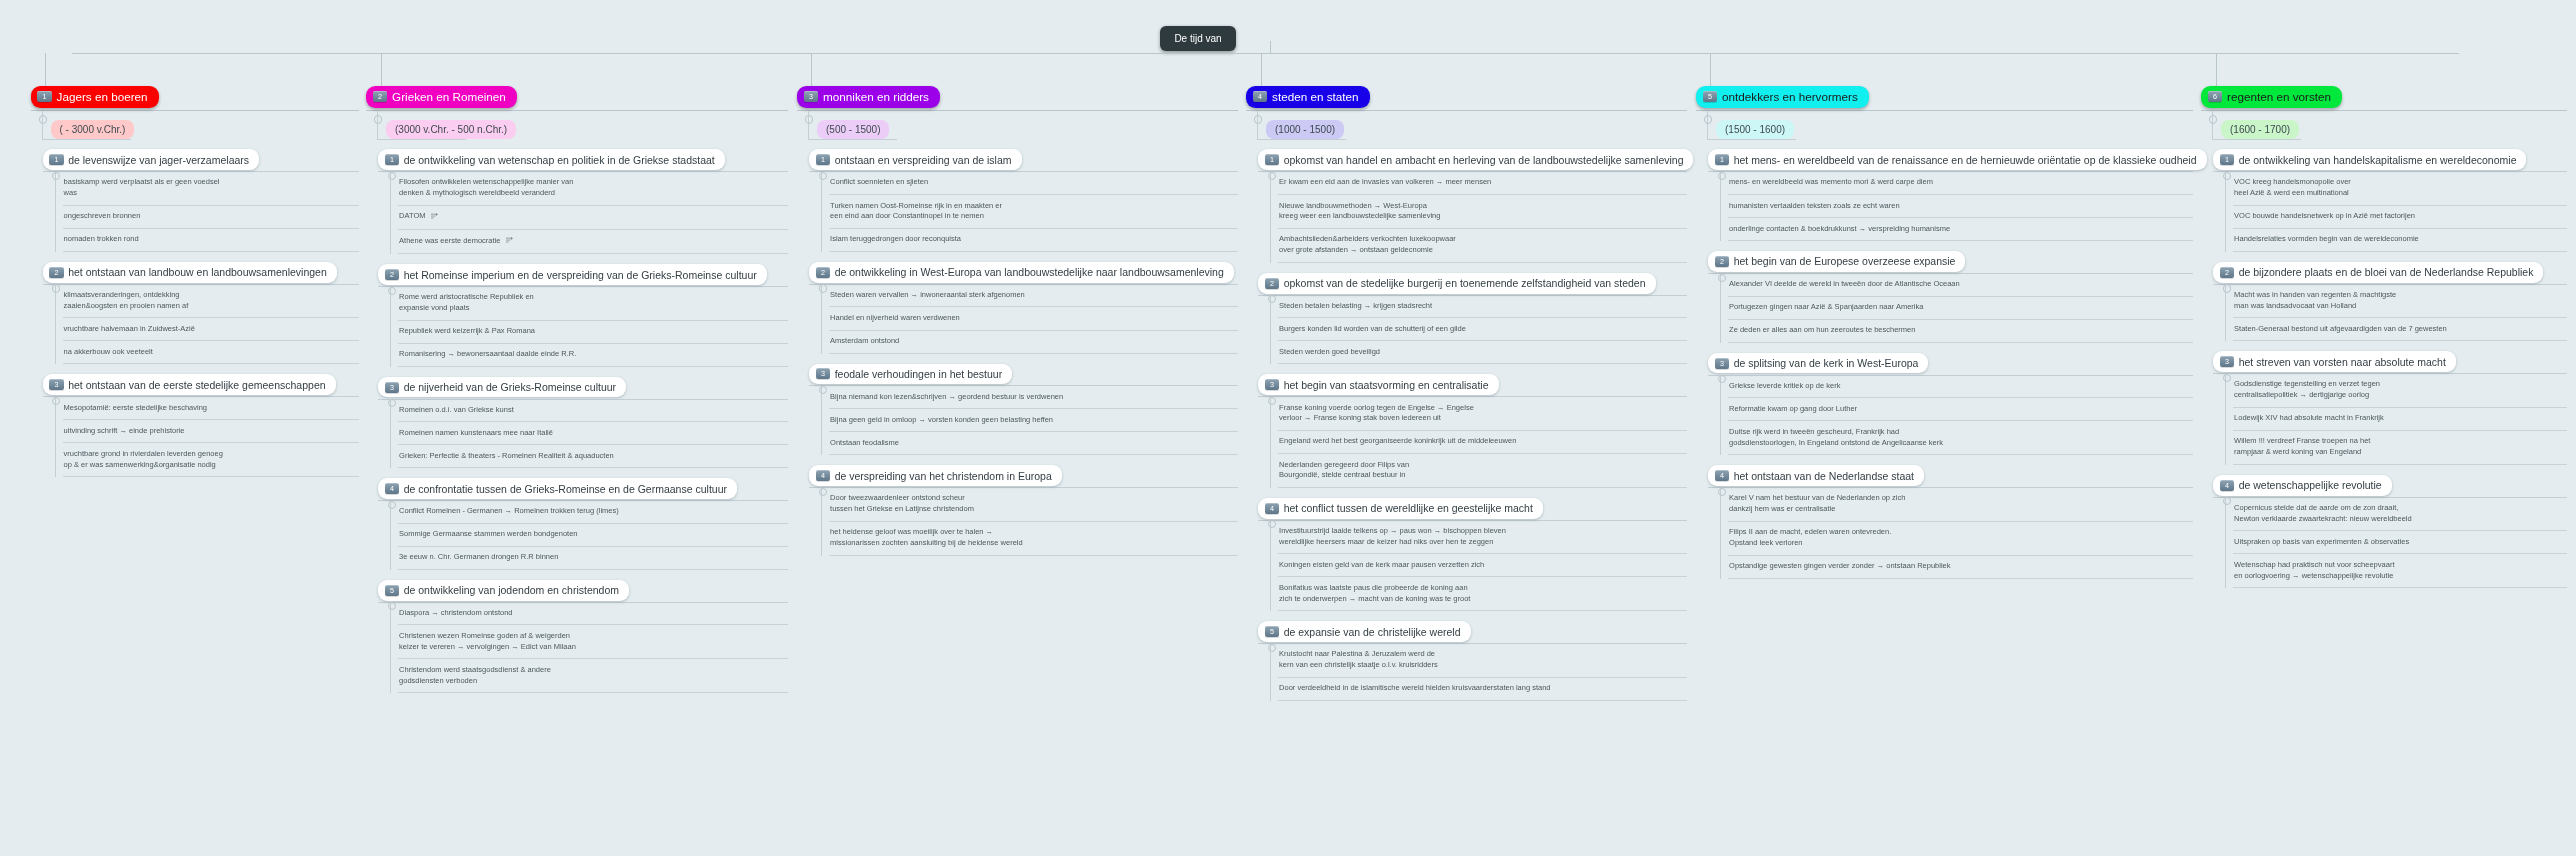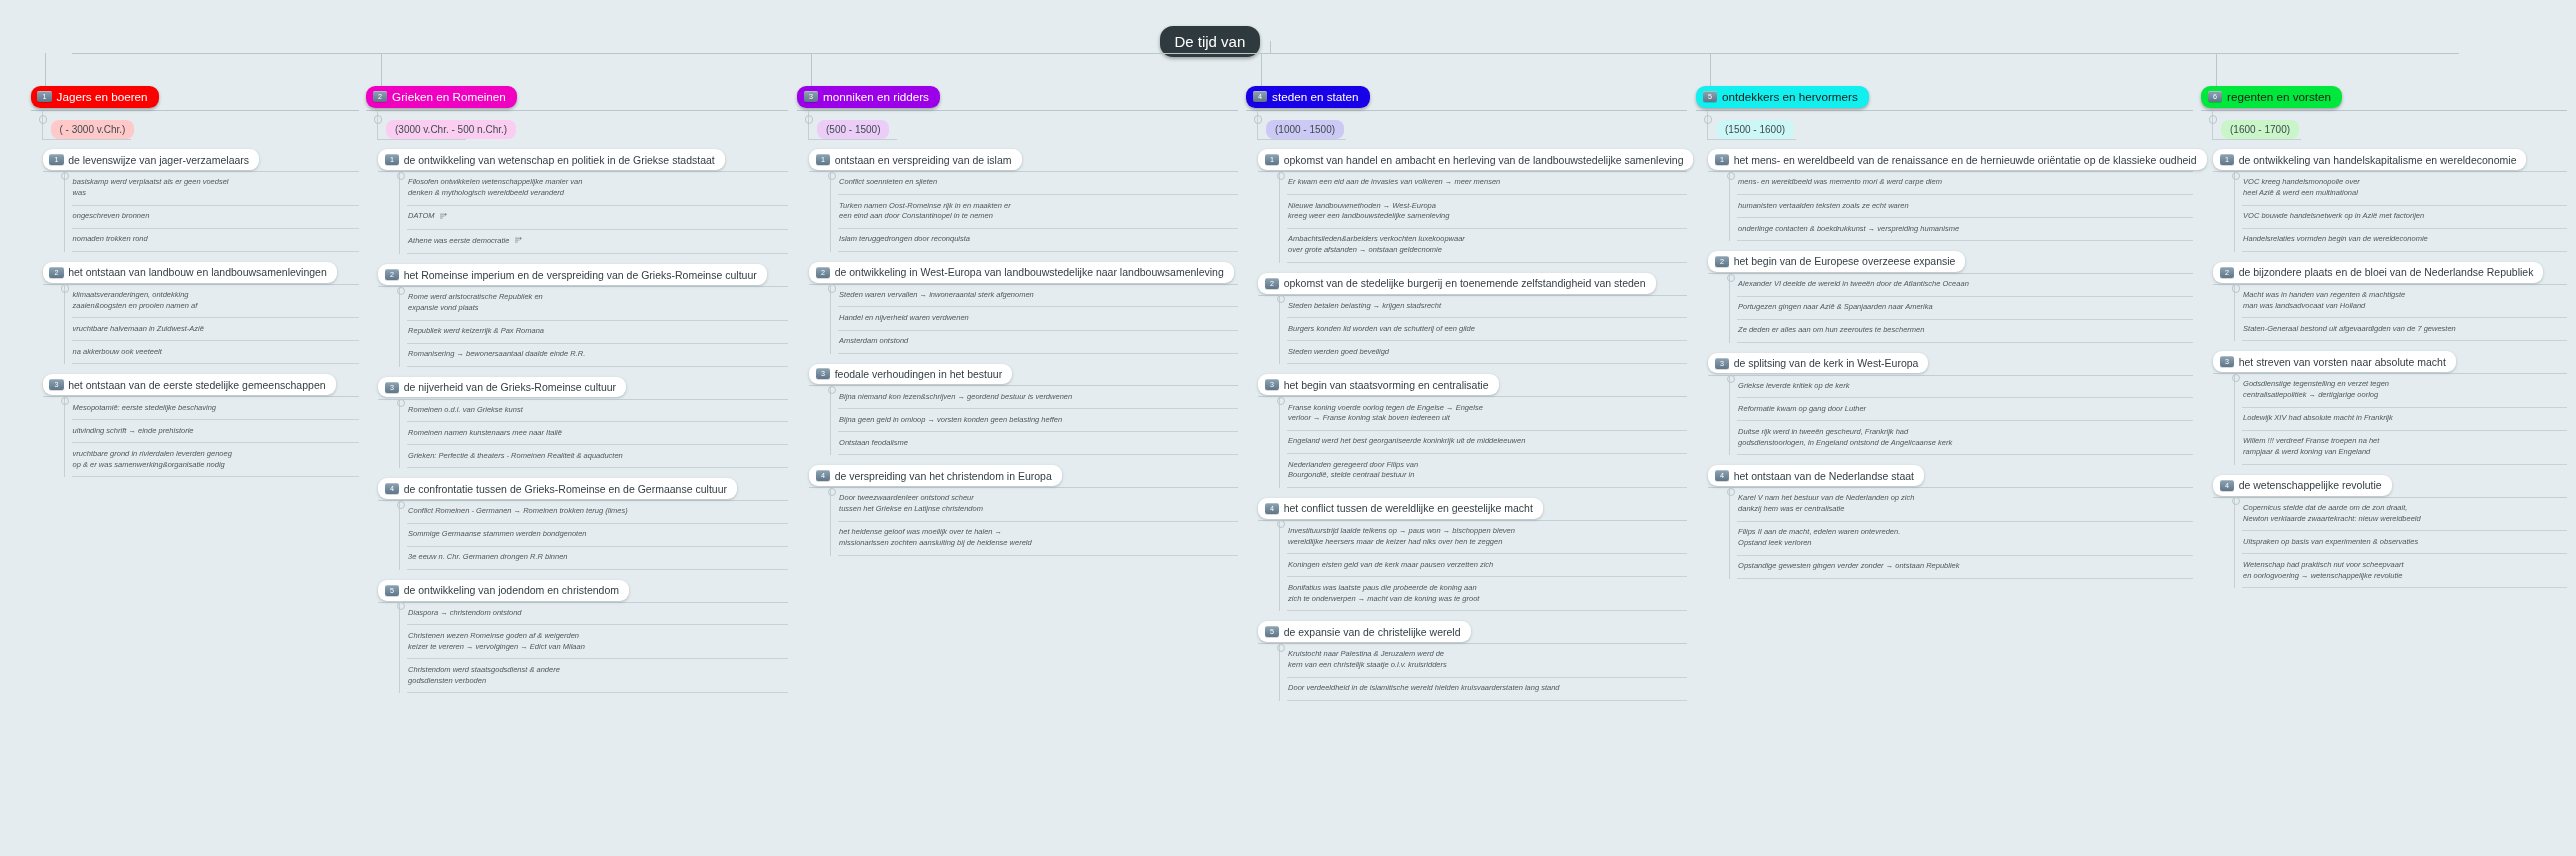--- a/index.html
+++ b/index.html
@@ -8,23 +8,23 @@
     background:#e4ecef;
     font-family:"Liberation Sans", sans-serif;
     color:#3e4a4f;
     overflow:hidden;
     position:relative;
   }
   
   #root-node{
     position:absolute;left:1160px;top:25.5px;
     background:#2f3a3f;color:#fff;
-    border-radius:13px;
+    border-radius:6px;
     padding:7.2px 14.4px;
-    font-size:15px;
+    font-size:10px;
     box-shadow:0 1.7px 3.9px rgba(0,0,0,.35);
     white-space:nowrap;
   }
   
   #trunk{
     position:absolute;left:72px;top:53px;width:2387px;height:1.1px;
     background:transparent;
   }
   #trunk .hline{
     position:absolute;left:0;top:0;width:100%;height:1.1px;background:#b9c6cb;
@@ -77,21 +77,21 @@
     margin-top:7.8px;
     background:#fff;
     border-radius:9px;
     padding:4.4px 10px 4.4px 6.7px;
     font-size:10.5px;
     color:#323d43;
     box-shadow:0 1.1px 2.8px rgba(60,80,90,.30);
     white-space:nowrap;
   }
   .topic-underline{height:0.6px;background:#c3cfd4;margin-top:1.1px;}
-  .facts{margin-left:41px;position:relative;font-style:italic;}
+  .facts{margin-left:32px;position:relative;}
   .fact{
     position:relative;
     font-size:7.5px;line-height:1.45;
     color:#4c585e;
     padding:5.6px 3.3px 5.6px 1.1px;
     border-bottom:0.6px solid #c8d3d8;
     white-space:pre-line;
   }
   .fact .noteicon{
     display:inline-block;margin-left:5.6px;vertical-align:-1.1px;opacity:.8;

